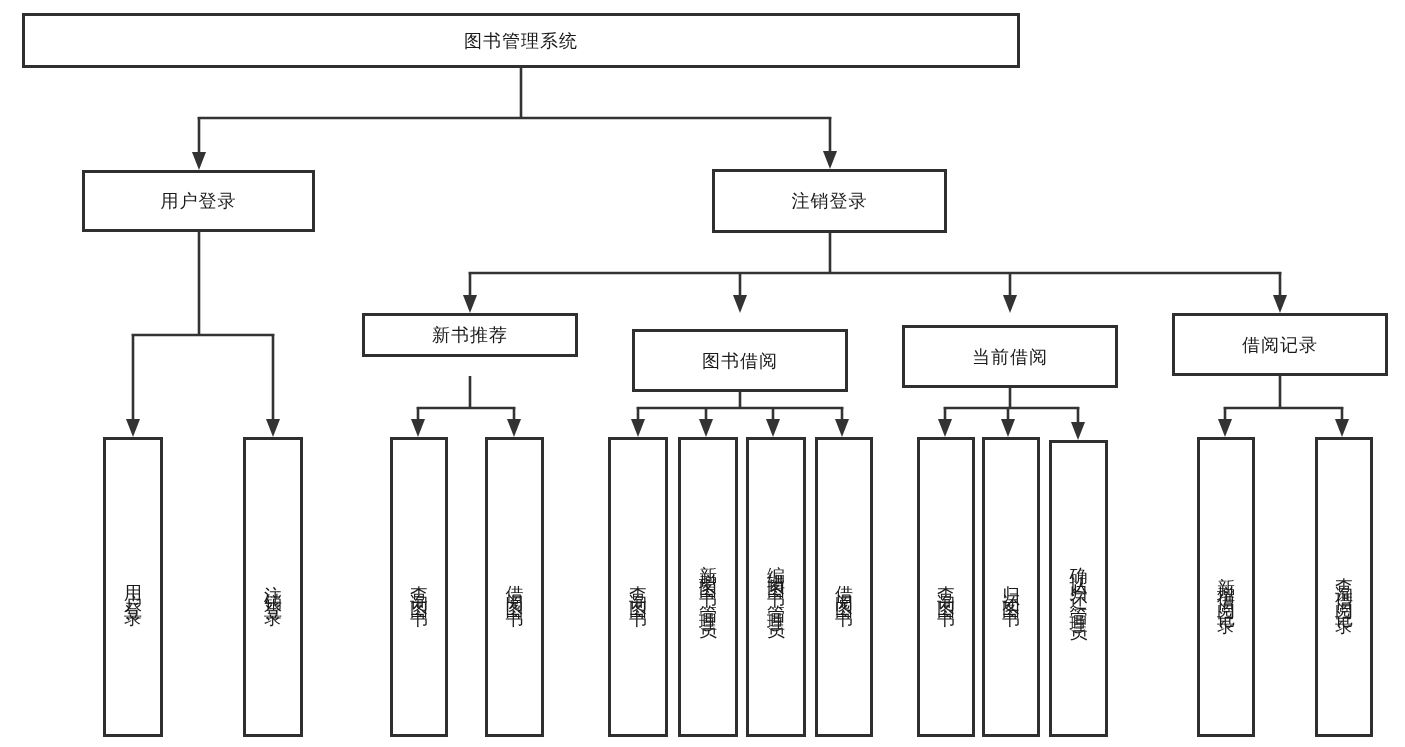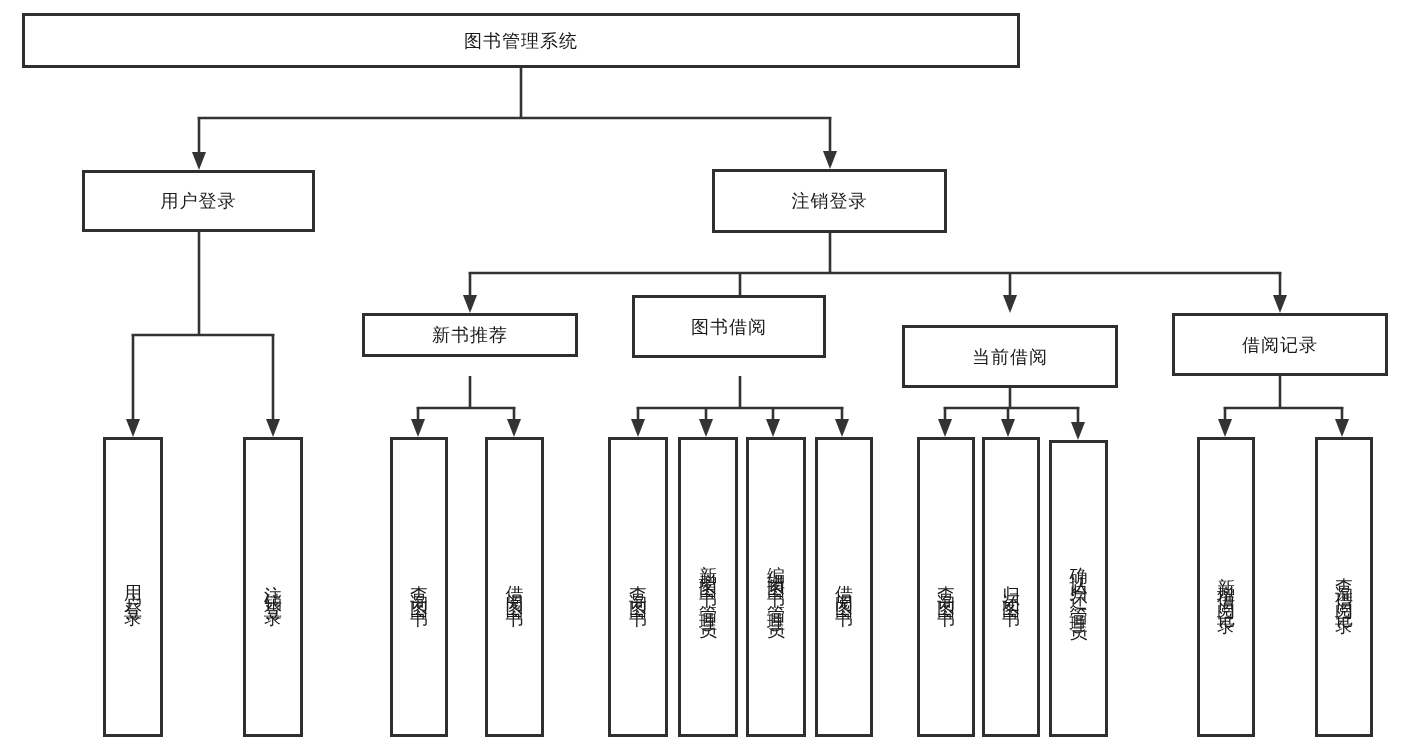--- a/index.html
+++ b/index.html
@@ -123,21 +123,21 @@
       <polygon points="1335,419 1349,419 1342,437"></polygon>
     </g>
   </svg>
 
   <div class="box hbox" style="left:22px; top:13px; width:998px; height:55px;">图书管理系统</div>
 
   <div class="box hbox" style="left:82px; top:170px; width:233px; height:62px;">用户登录</div>
   <div class="box hbox" style="left:712px; top:169px; width:235px; height:64px;">注销登录</div>
 
   <div class="box hbox" style="left:362px; top:313px; width:216px; height:44px;">新书推荐</div>
-  <div class="box hbox" style="left:632px; top:295px; width:194px; height:63px;font-family:Liberation Mono, monospace;">图书借阅</div>
+  <div class="box hbox" style="left:632px; top:329px; width:216px; height:63px;font-family:Liberation Mono, monospace;">图书借阅</div>
   <div class="box hbox" style="left:902px; top:325px; width:216px; height:63px;">当前借阅</div>
   <div class="box hbox" style="left:1172px; top:313px; width:216px; height:63px;">借阅记录</div>
 
   <div class="box vbox" style="left:103px; top:437px; width:60px; height:300px;">用户登录</div>
   <div class="box vbox" style="left:243px; top:437px; width:60px; height:300px;">注销登录</div>
 
   <div class="box vbox" style="left:390px; top:437px; width:58px; height:300px;">查询图书</div>
   <div class="box vbox" style="left:485px; top:437px; width:59px; height:300px;">借阅图书</div>
 
   <div class="box vbox" style="left:608px; top:437px; width:60px; height:300px;">查询图书</div>

